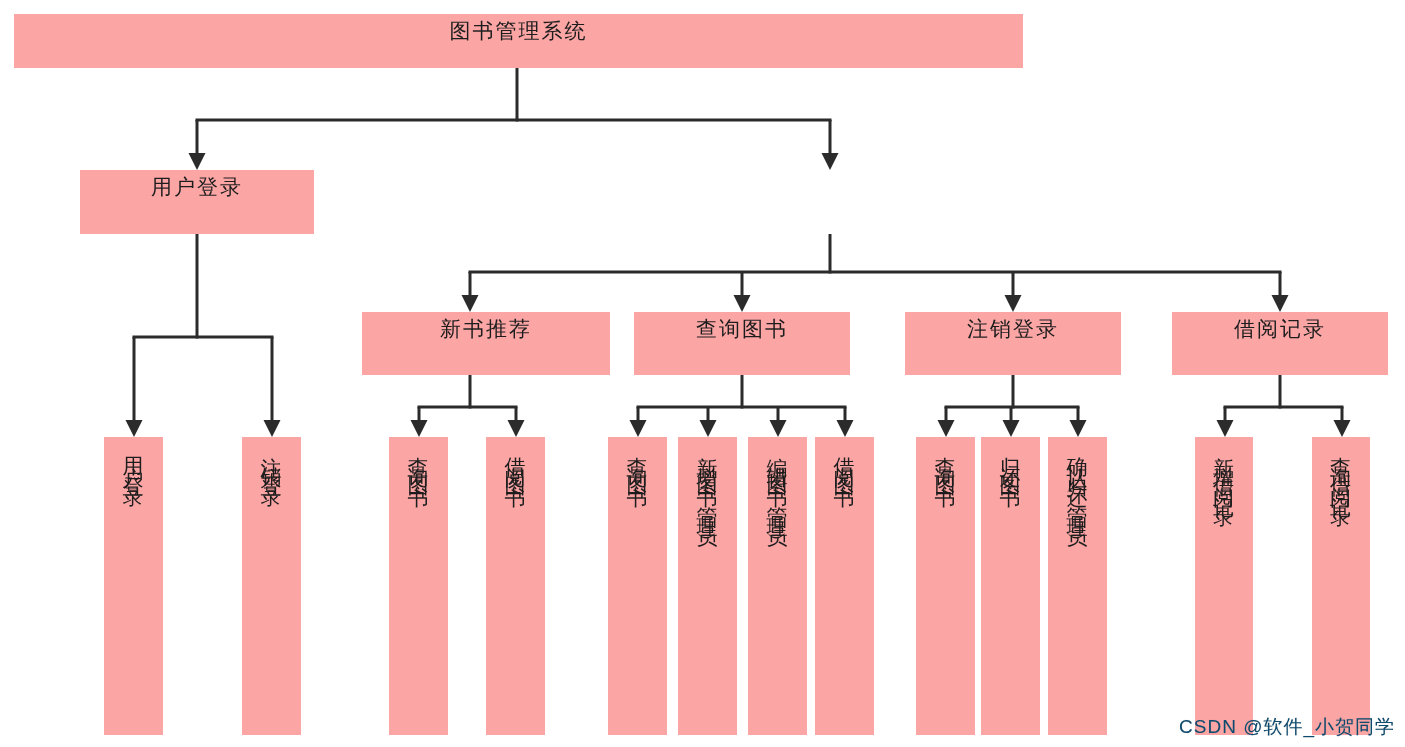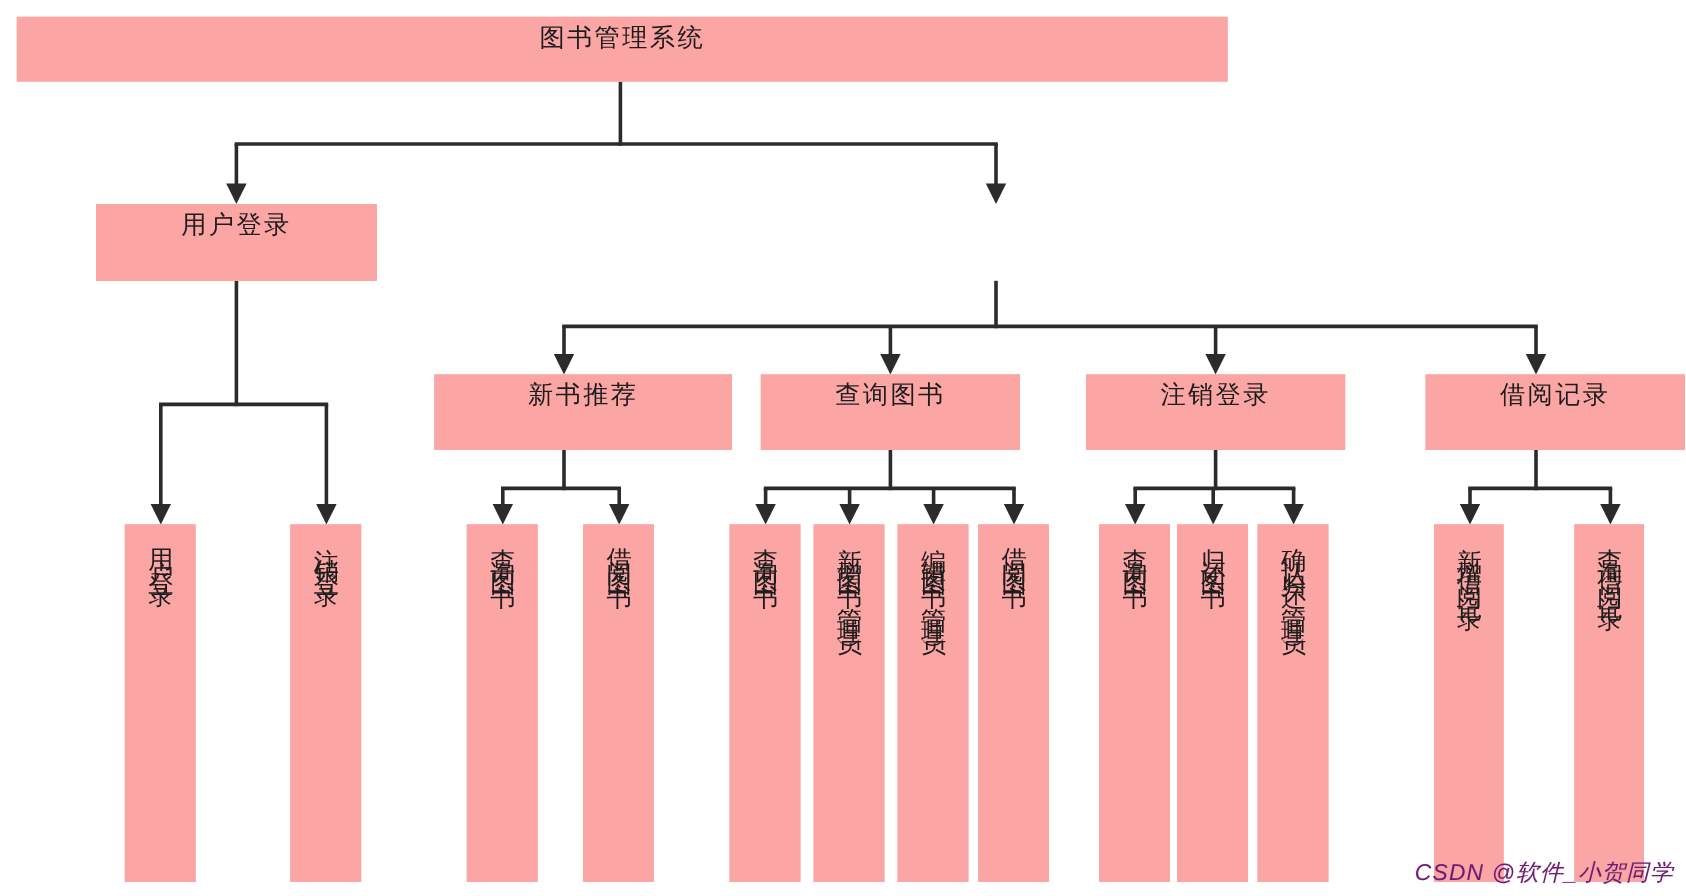--- a/index.html
+++ b/index.html
@@ -36,45 +36,44 @@
     color: #1d1d1d;
     white-space: nowrap;
   }
   
   #n-root          { left: 14px;   top: 14px;  width: 1009px; height: 54px; }
   #n-user-login    { left: 80px;   top: 170px; width: 234px;  height: 64px; }
   #n-book-mgmt     { left: 712px;  top: 170px; width: 236px;  height: 64px; }
   #n-new-book      { left: 362px;  top: 312px; width: 248px;  height: 63px; }
   #n-book-borrow   { left: 634px;  top: 312px; width: 216px;  height: 63px; }
   #n-current-borrow{ left: 905px;  top: 312px; width: 216px;  height: 63px; }
-  #n-borrow-record { left: 1172px; top: 312px; width: 216px;  height: 63px; margin-left: 16px; }
+  #n-borrow-record { left: 1172px; top: 312px; width: 216px;  height: 63px; }
   .leaf { top: 437px; height: 298px; width: 59px; }
   #l-user-login { left: 104px; }
   #l-logout     { left: 242px; }
   #l-nb-query   { left: 389px; }
   #l-nb-borrow  { left: 486px; }
   #l-bb-query   { left: 608px; }
   #l-bb-add     { left: 678px; }
   #l-bb-edit    { left: 748px; }
   #l-bb-borrow  { left: 815px; }
   #l-cb-query   { left: 916px; }
   #l-cb-return  { left: 981px; }
   #l-cb-confirm { left: 1048px; }
   #l-br-add     { left: 1195px; width: 58px; }
   #l-br-query   { left: 1312px; width: 58px; }
   .watermark {
     position: absolute;
     top: 714px;
     right: 10px;
     font-size: 19px;
-    color: #701a75;
+    color: #0c4a6e;
     letter-spacing: 1px;
     z-index: 5;
     text-shadow: 0 0 1px rgba(120,120,120,0.4);
-    font-style: italic;
   }
 </style>
 </head>
 <body>
 
 <div class="canvas">
 
   <svg class="connectors" width="1405" height="747" viewBox="0 0 1405 747" stroke="#2b2b2b" stroke-width="3" fill="#2b2b2b">
 
     <line x1="517" y1="68" x2="517" y2="121.5" fill="none"></line>

